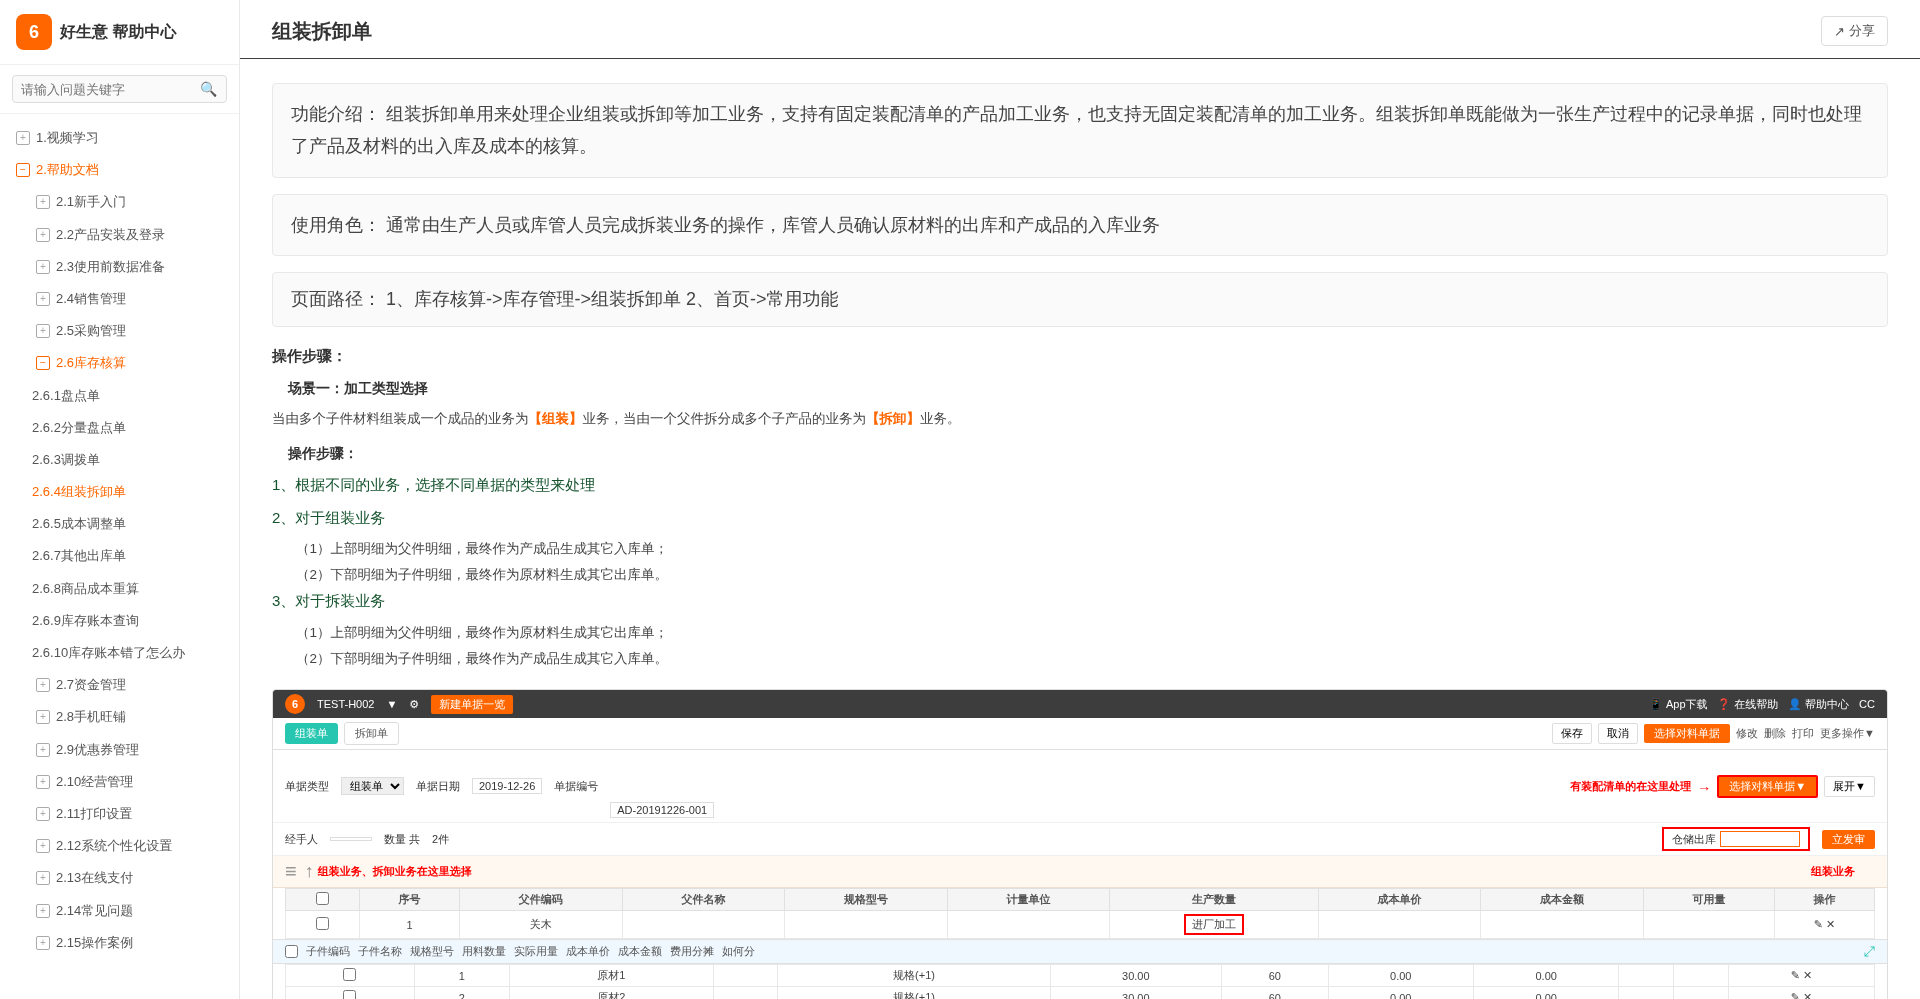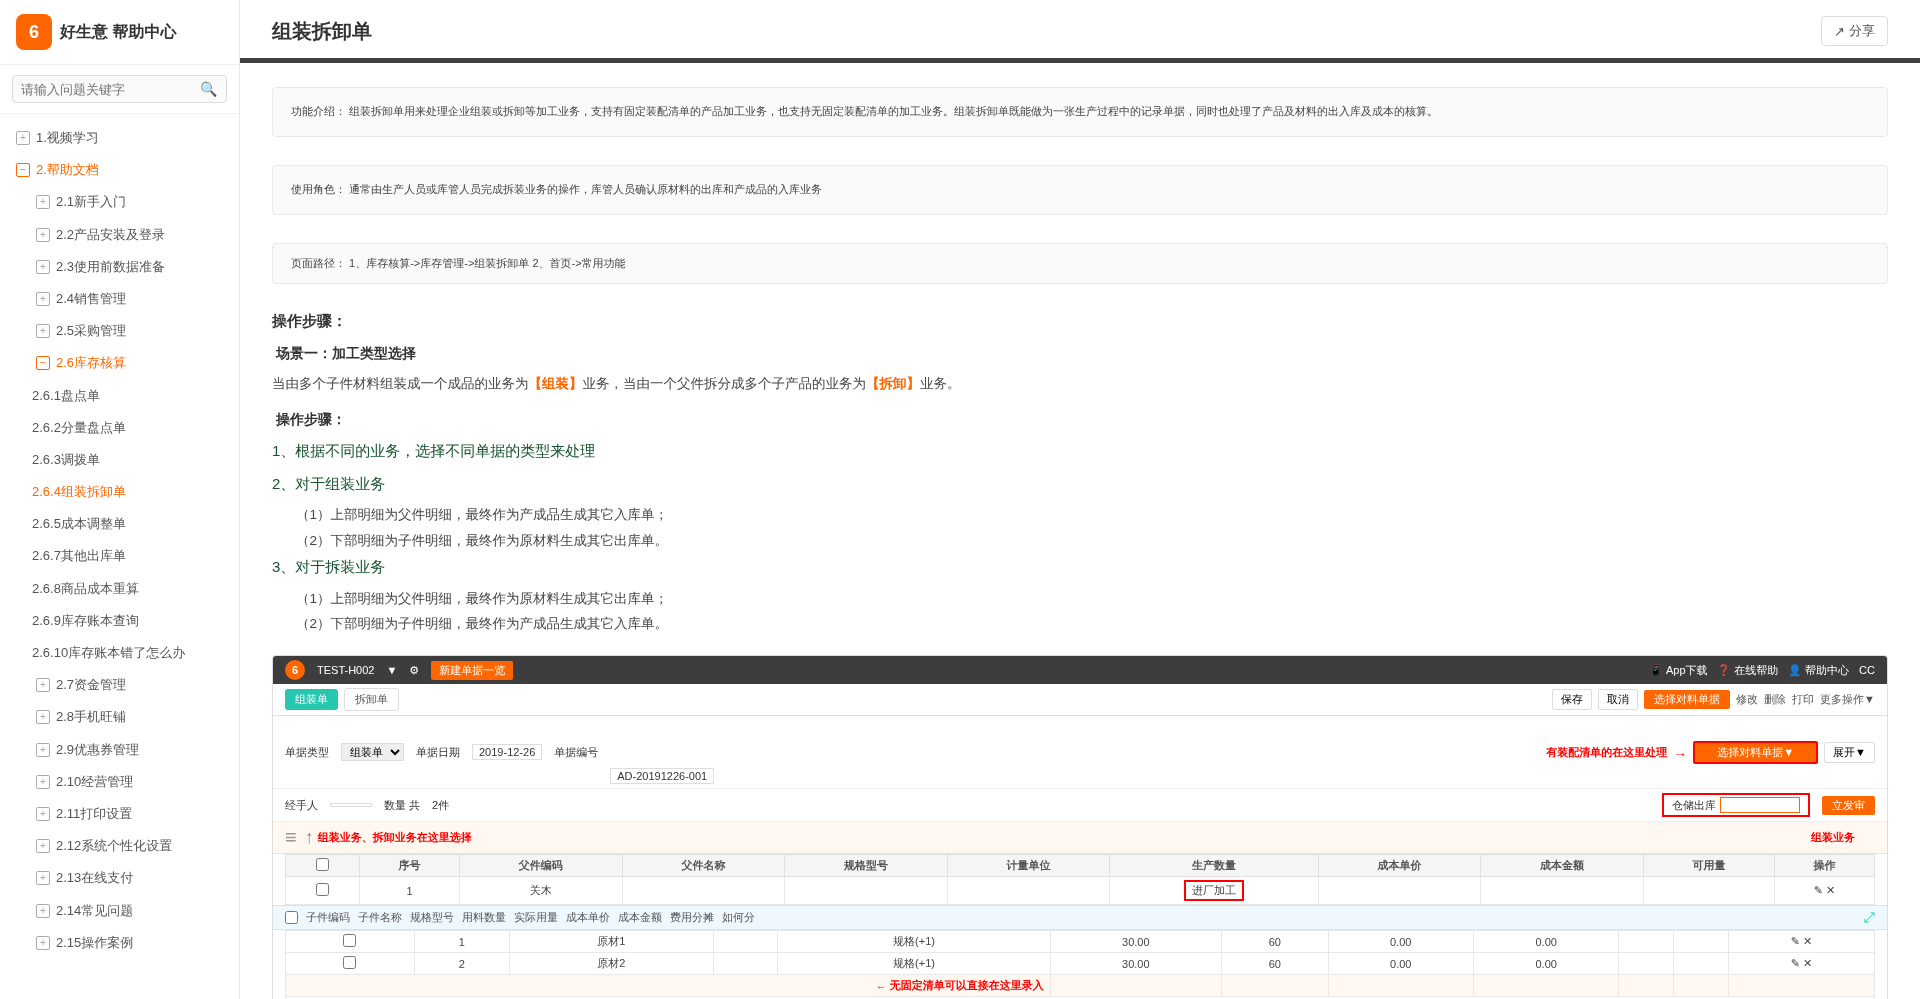--- a/index.html
+++ b/index.html
@@ -131,21 +131,21 @@
       background: #fff;
       display: flex;
       flex-direction: column;
     }
 
     .top-bar {
       display: flex;
       align-items: center;
       justify-content: space-between;
       padding: 16px 32px 12px;
-      border-bottom: 5px solid #404040;
+      border-bottom: 1px solid #404040;
       background: #fff;
     }
 
     .page-title {
       font-size: 20px;
       font-weight: bold;
       color: #333;
     }
 
     .share-btn {
@@ -164,42 +164,42 @@
     .content-body {
       padding: 24px 32px;
       flex: 1;
     }
 
     .info-block {
       background: #fafafa;
       border: 1px solid #e8e8e8;
       border-radius: 4px;
       padding: 14px 18px;
-      margin-bottom: 28px;
-      font-size: 11px;
+      margin-bottom: 16px;
+      font-size: 18px;
       color: #444;
       line-height: 1.8;
     }
 
     .info-block.path-block {
       padding: 10px 18px;
     }
 
     .section-title {
       font-size: 15px;
       font-weight: bold;
       color: #333;
       margin: 20px 0 12px;
     }
 
     .scenario-title {
       font-size: 14px;
       font-weight: bold;
       color: #333;
-      margin: 14px 4px 8px;
+      margin: 14px 16px 8px;
     }
 
     .content-text {
       font-size: 13.5px;
       color: #444;
       line-height: 1.9;
       margin-bottom: 8px;
     }
 
     .step-item {
@@ -521,21 +521,21 @@
               <span>单据类型</span>
               <select style="font-size:11px;border:1px solid #ddd;padding:1px 4px;"><option>组装单</option></select>
               <span>单据日期</span>
               <span style="border:1px solid #ddd;padding:1px 6px;">2019-12-26</span>
               <span>单据编号</span>
               <span style="border:1px solid #ddd;padding:1px 6px;margin-top:48px;">AD-20191226-001</span>
             </div>
             <div style="display:flex;align-items:center;gap:6px;">
               <span class="annotation-red">有装配清单的在这里处理</span>
               <span style="color:#ff0000;font-size:14px;">→</span>
-              <button style="background:#ff6600;border:none;color:#fff;padding:2px 22px;font-size:11px;border-radius:2px;cursor:pointer;border:2px solid #ff0000;">选择对料单据▼</button>
+              <button style="background:#ff6600;border:none;color:#fff;padding:2px 10px;font-size:11px;border-radius:2px;cursor:pointer;border:2px solid #ff0000;">选择对料单据▼</button>
               <button style="background:#fff;border:1px solid #ddd;padding:2px 8px;font-size:11px;border-radius:2px;cursor:pointer;">展开▼</button>
             </div>
           </div>
 
           <div style="padding:4px 12px;display:flex;align-items:center;gap:12px;font-size:11px;border-bottom:1px solid #f0f0f0;background:#fff;">
             <span>经手人</span>
             <span style="border:1px solid #ddd;padding:1px 20px;color:#999;"></span>
             <span>数量 共</span>
             <span style="font-size:11px;">2件</span>
             <span style="flex:1;"></span>

